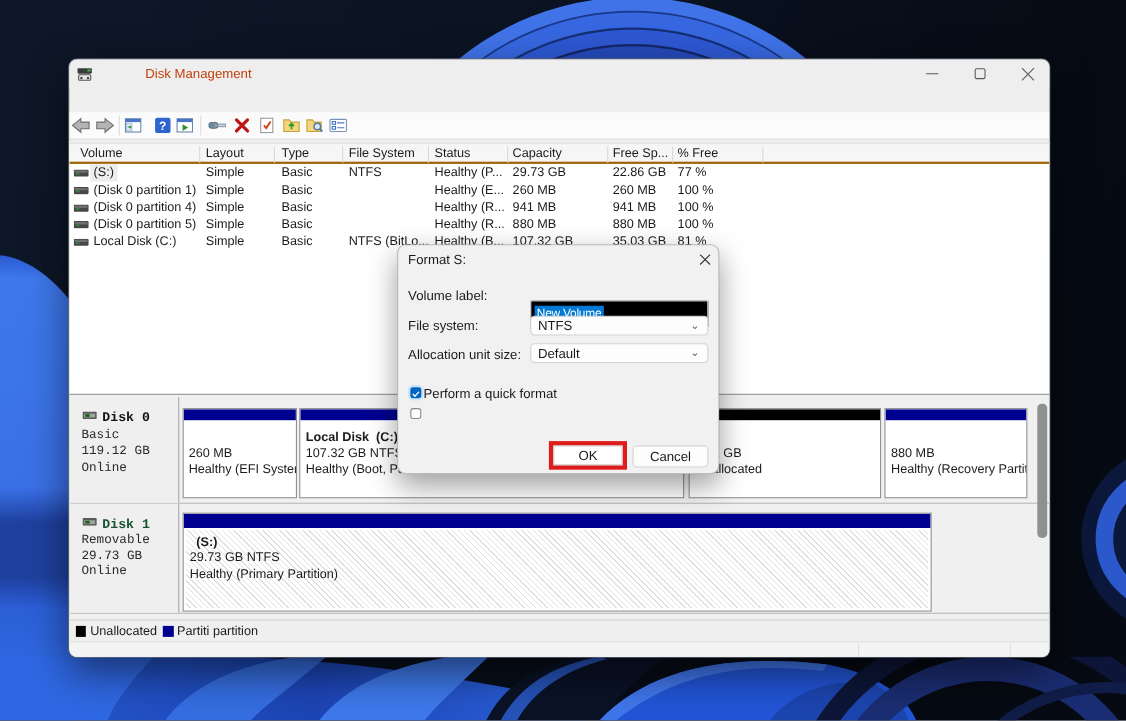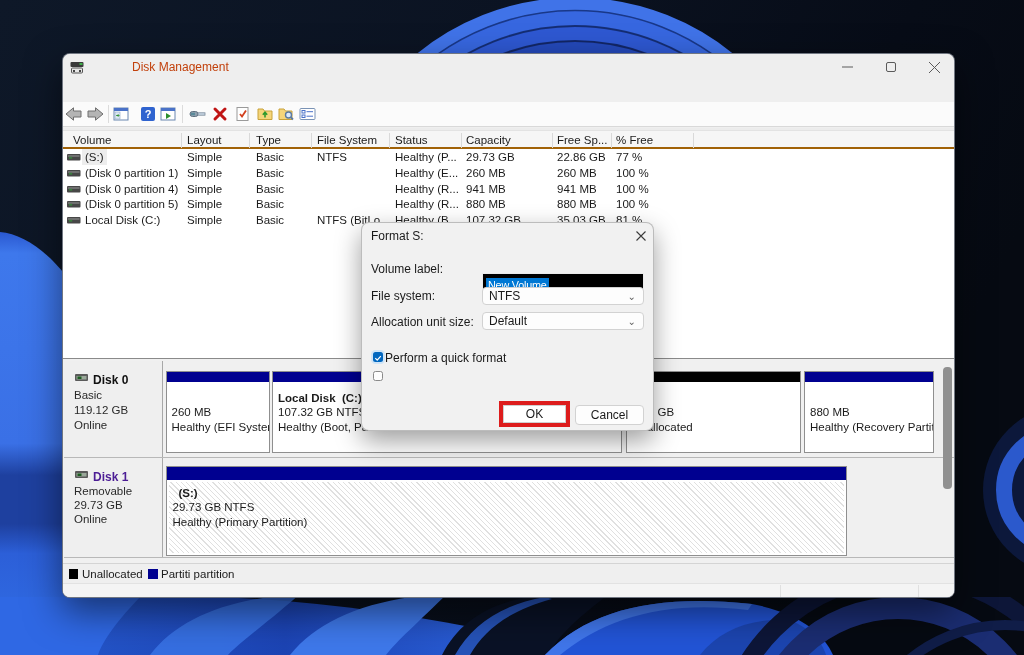--- a/index.html
+++ b/index.html
@@ -24,21 +24,21 @@
   .tsep { position:absolute; top:3px; width:1px; height:18px; background:#dcdcdc; }
   #listview { position:absolute; left:0; top:74px; width:100%; height:231px; background:#ffffff; border-bottom:1px solid #8a8a8a; }
   #lhead { position:absolute; left:0; top:2px; width:100%; height:19px; background:#f6f6f6; border-top:1px solid #e3e3e3; border-bottom:2px solid #a16207; font-size:11.5px; color:#1b1b1b; }
   #lhead span { position:absolute; top:0; line-height:18px; }
   #lhead i { position:absolute; top:2px; width:1px; height:15px; background:#d9d9d9; }
   .lrow { position:absolute; left:0; width:100%; height:15.75px; font-size:11.5px; color:#1b1b1b; }
   .lrow span { position:absolute; top:0; line-height:16px; white-space:nowrap; }
   .vicon { position:absolute; left:4px; top:5px; }
   #bottompane { position:absolute; left:0; top:305px; width:100%; height:240px; background:#f0f0f0; }
   .diskrow { position:absolute; left:1px; width:891px; }
-  .dpanel { position:absolute; left:0; top:0; width:99px; height:100%; background:#efefef; border-right:1px solid #a8a8a8; }
+  .dpanel { position:absolute; left:0; top:0; width:99px; height:100%; background:#efefef; border-right:1px solid #a8a8a8;font-family:Liberation Mono, monospace; }
   .dpanel .t { position:absolute; font-size:11.5px; color:#2a2a2a; }
   .block { position:absolute; background:#ffffff; border:1px solid #8f8f8f; overflow:hidden; }
   .bar { position:absolute; left:0; top:0; width:100%; height:10px; }
   .btxt { position:absolute; left:5px; font-size:11.5px; color:#1b1b1b; white-space:nowrap; }
   #legend { position:absolute; left:0; top:509px; width:100%; height:20px; background:#efefef; border-top:1px solid #d4d4d4; font-size:11.5px; color:#1b1b1b; }
   #statusbar { position:absolute; left:0; top:529px; width:100%; height:16px; background:#f4f4f4; border-top:1px solid #e2e2e2; }
   #dlg {
     position:absolute; left:361px; top:222px; width:293px; height:209px;
     background:#f1f1f1; border-radius:8px; border:1px solid rgba(0,0,0,.22);
     box-shadow:0 10px 26px rgba(0,0,0,.38); font-size:12px; color:#1a1a1a;
@@ -327,21 +327,21 @@
       </div>
     </div>
 
     <div class="diskrow" style="top:99px;height:100px;border-bottom:1px solid #b8b8b8">
       <div class="dpanel">
         <svg class="abs" style="left:11px;top:13px" width="13" height="7" viewBox="0 0 13 7">
             <rect width="13" height="7" rx="1" fill="#5a5a5a"></rect>
             <rect x="1.5" y="2" width="10" height="3.5" fill="#9aa89a"></rect>
             <rect x="2.5" y="2.5" width="4" height="2.5" fill="#1e5c22"></rect>
           </svg>
-        <span class="t" style="left:29px;top:12px;font-weight:bold;font-size:12px;color:#4c1d95">Disk 1</span>
+        <span class="t" style="left:29px;top:12px;font-weight:bold;font-size:12px;color:#14532d">Disk 1</span>
         <span class="t" style="left:10px;top:27px">Removable</span>
         <span class="t" style="left:10px;top:41px">29.73 GB</span>
         <span class="t" style="left:10px;top:55px">Online</span>
       </div>
       <div class="block" style="left:101.5px;top:8px;width:681.5px;height:90px">
         <div class="bar" style="height:13px;background:#000090"></div>
         <div class="abs" style="left:2px;top:15px;right:2px;bottom:2px;background:repeating-linear-gradient(45deg,#ffffff 0,#ffffff 2.8px,#e0e0e0 2.8px,#e0e0e0 3.7px)"></div>
         <span class="btxt" style="left:12px;top:20px;font-weight:bold">(S:)</span>
         <span class="btxt" style="left:6px;top:34px">29.73 GB NTFS</span>
         <span class="btxt" style="left:6px;top:48.5px">Healthy (Primary Partition)</span>

